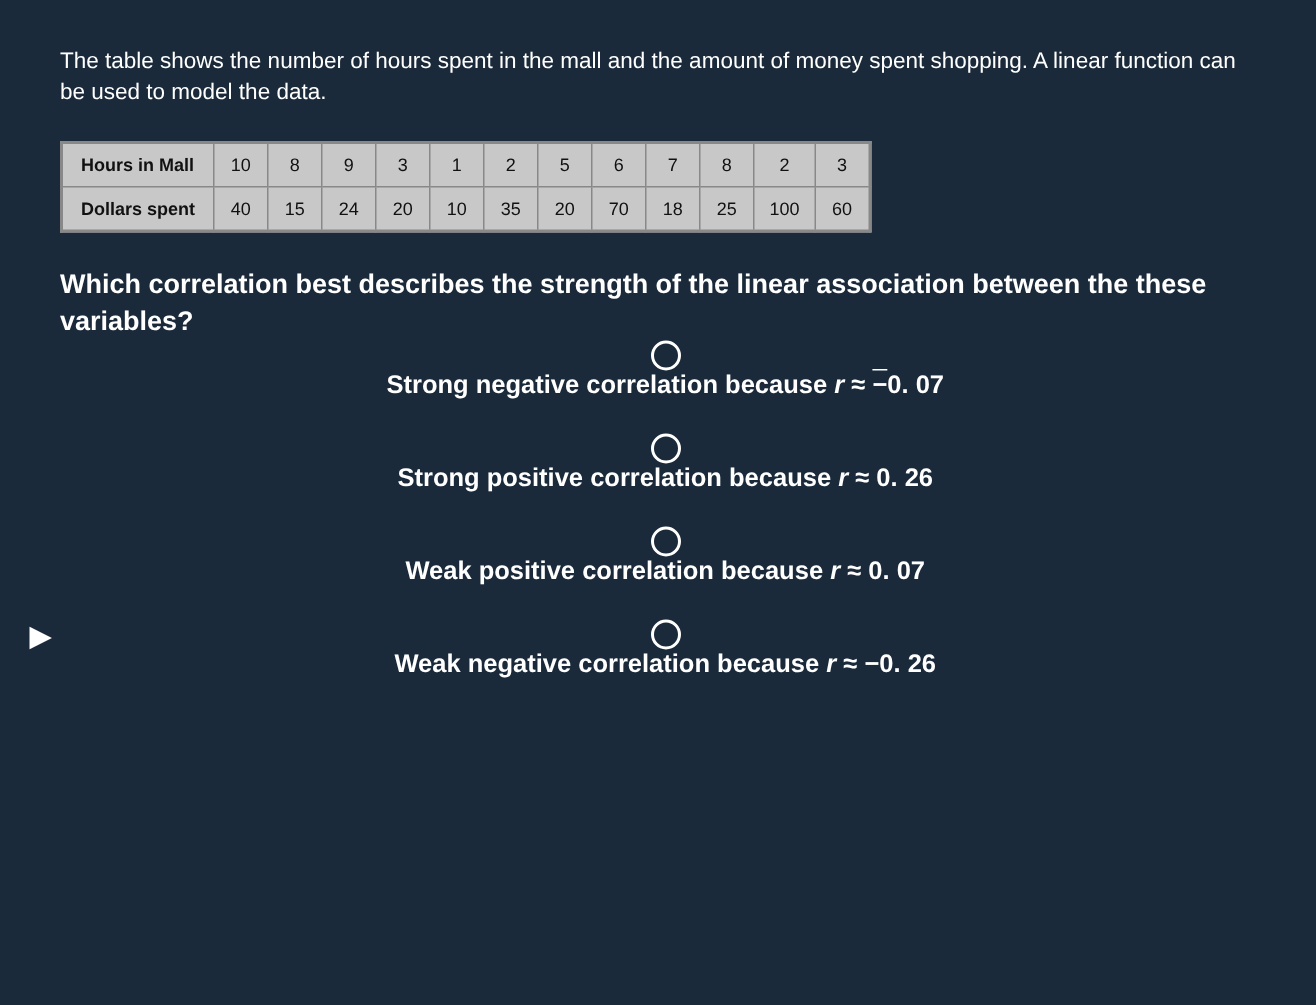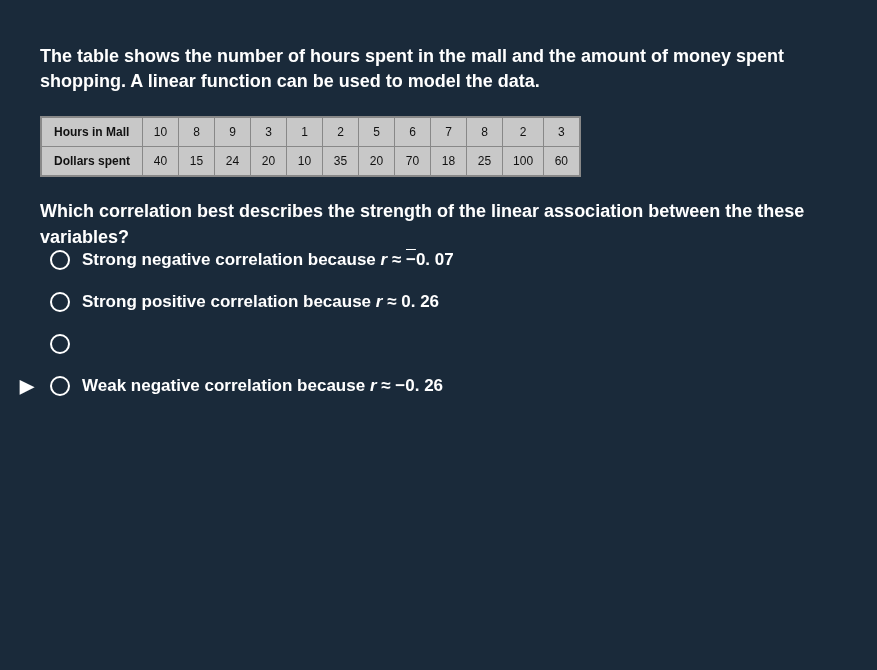--- a/index.html
+++ b/index.html
@@ -7,26 +7,25 @@
     body {
       background: #1a2a3a;
       font-family: Arial, sans-serif;
       width: 877px;
       min-height: 670px;
       padding: 30px 40px;
       color: #fff;
     }
 
     .question-text {
-      font-size: 18px;
-      font-weight: bold;
+      font-size: 15px;
+      font-weight: normal;
       line-height: 1.4;
       margin-bottom: 22px;
       color: #fff;
-      margin-top: 14px;
     }
 
     .data-table {
       border-collapse: collapse;
       border: 2px solid #888;
       margin-bottom: 22px;
       background: #c8c8c8;
     }
 
     .data-table th,
@@ -62,25 +61,25 @@
     .options {
       display: flex;
       flex-direction: column;
       gap: 22px;
       padding-left: 10px;
     }
 
     .option {
       display: flex;
       align-items: center;
-      gap: 12px;
       font-size: 17px;
       font-weight: bold;
       color: #fff;
       cursor: pointer;
+      flex-direction: column;
     }
 
     .option .radio-circle {
       width: 20px;
       height: 20px;
       border-radius: 50%;
       border: 2.5px solid #fff;
       flex-shrink: 0;
       background: transparent;
     }
@@ -146,20 +145,21 @@
     <span class="option-text">Strong negative correlation because <span class="r-value">r</span> <span class="approx">≈</span> <span style="text-decoration: overline;">−</span>0. 07</span>
   </div>
 
   <div class="option">
     <div class="radio-circle"></div>
     <span class="option-text">Strong positive correlation because <span class="r-value">r</span> <span class="approx">≈</span> 0. 26</span>
   </div>
 
   <div class="option">
     <div class="radio-circle"></div>
+    <span class="option-text">Weak positive correlation because <span class="r-value">r</span> <span class="approx">≈</span> 0. 07</span>
   </div>
 
   <div class="option" style="position:relative;">
     <span style="position:absolute; left:-30px; font-size:18px; color:#fff; font-weight:bold;">▶</span>
     <div class="radio-circle" style="border-color:#fff;"></div>
     <span class="option-text">Weak negative correlation because <span class="r-value">r</span> <span class="approx">≈</span> −0. 26</span>
   </div>
 
 </div>
 

